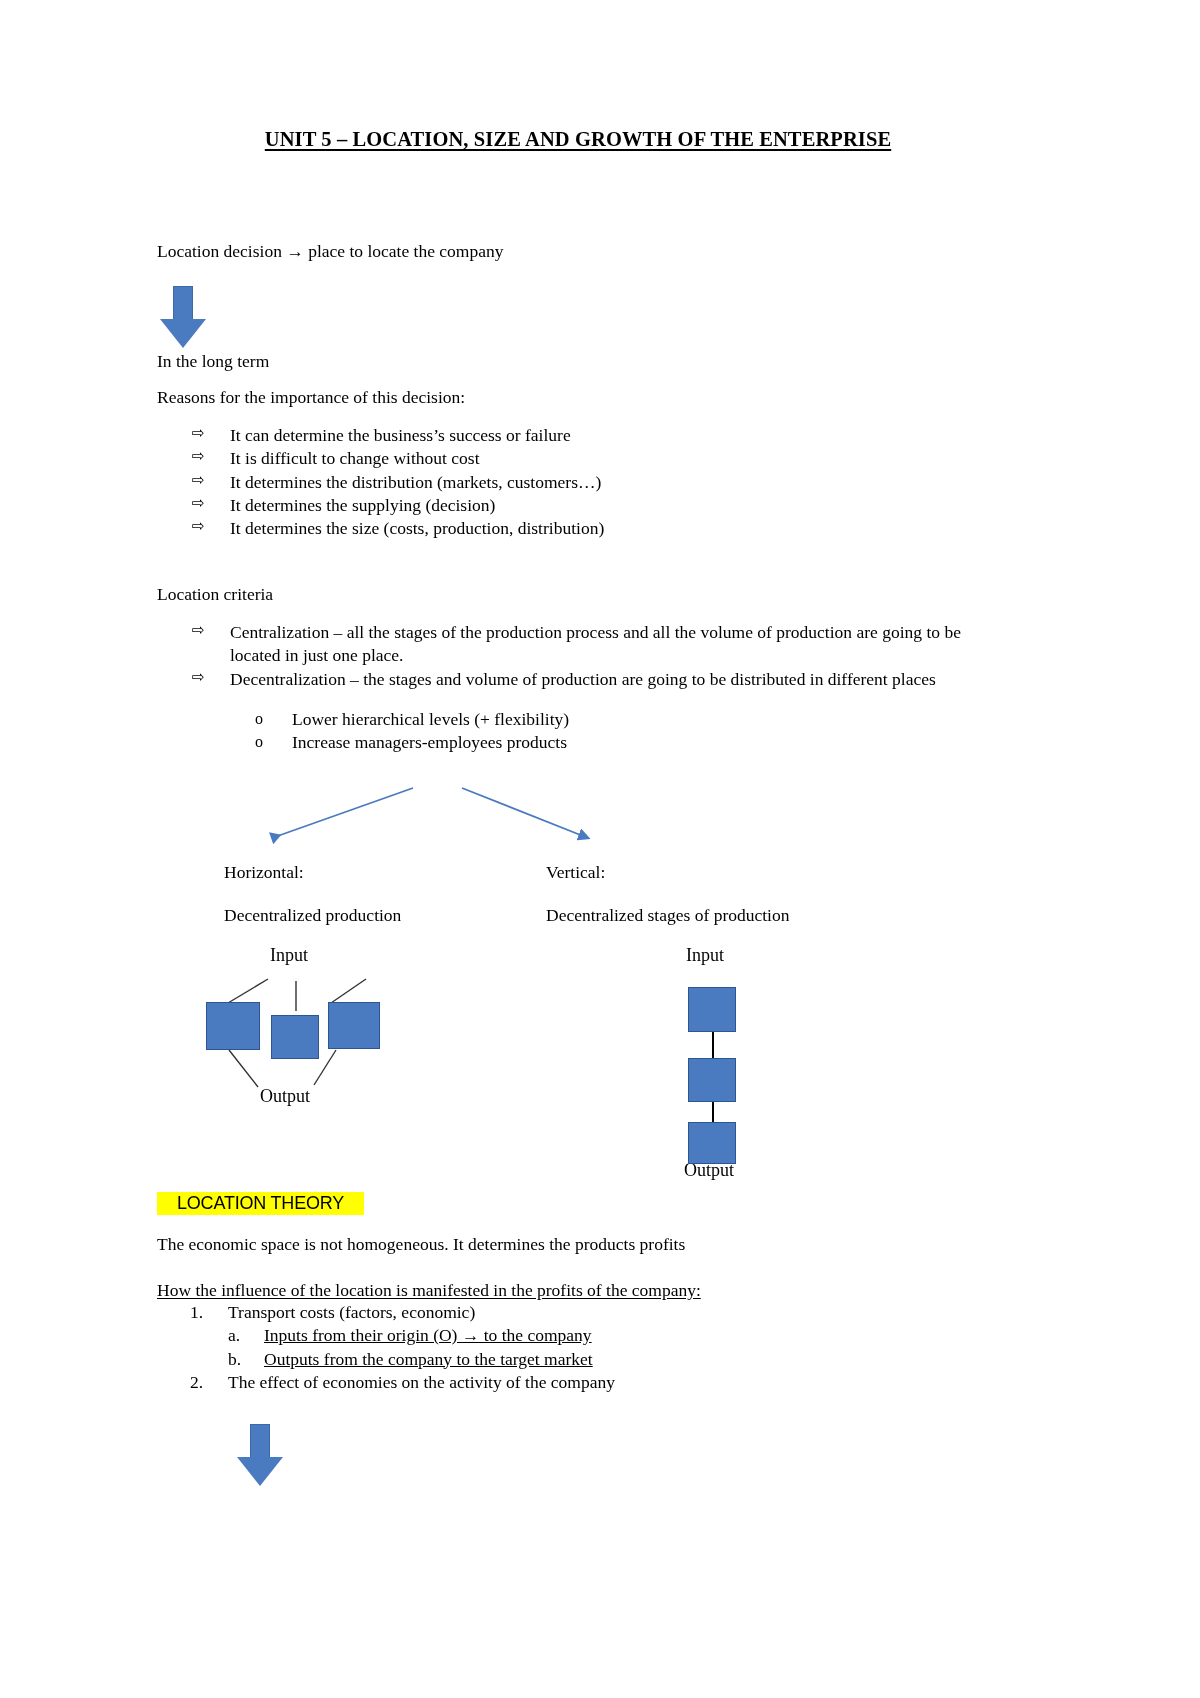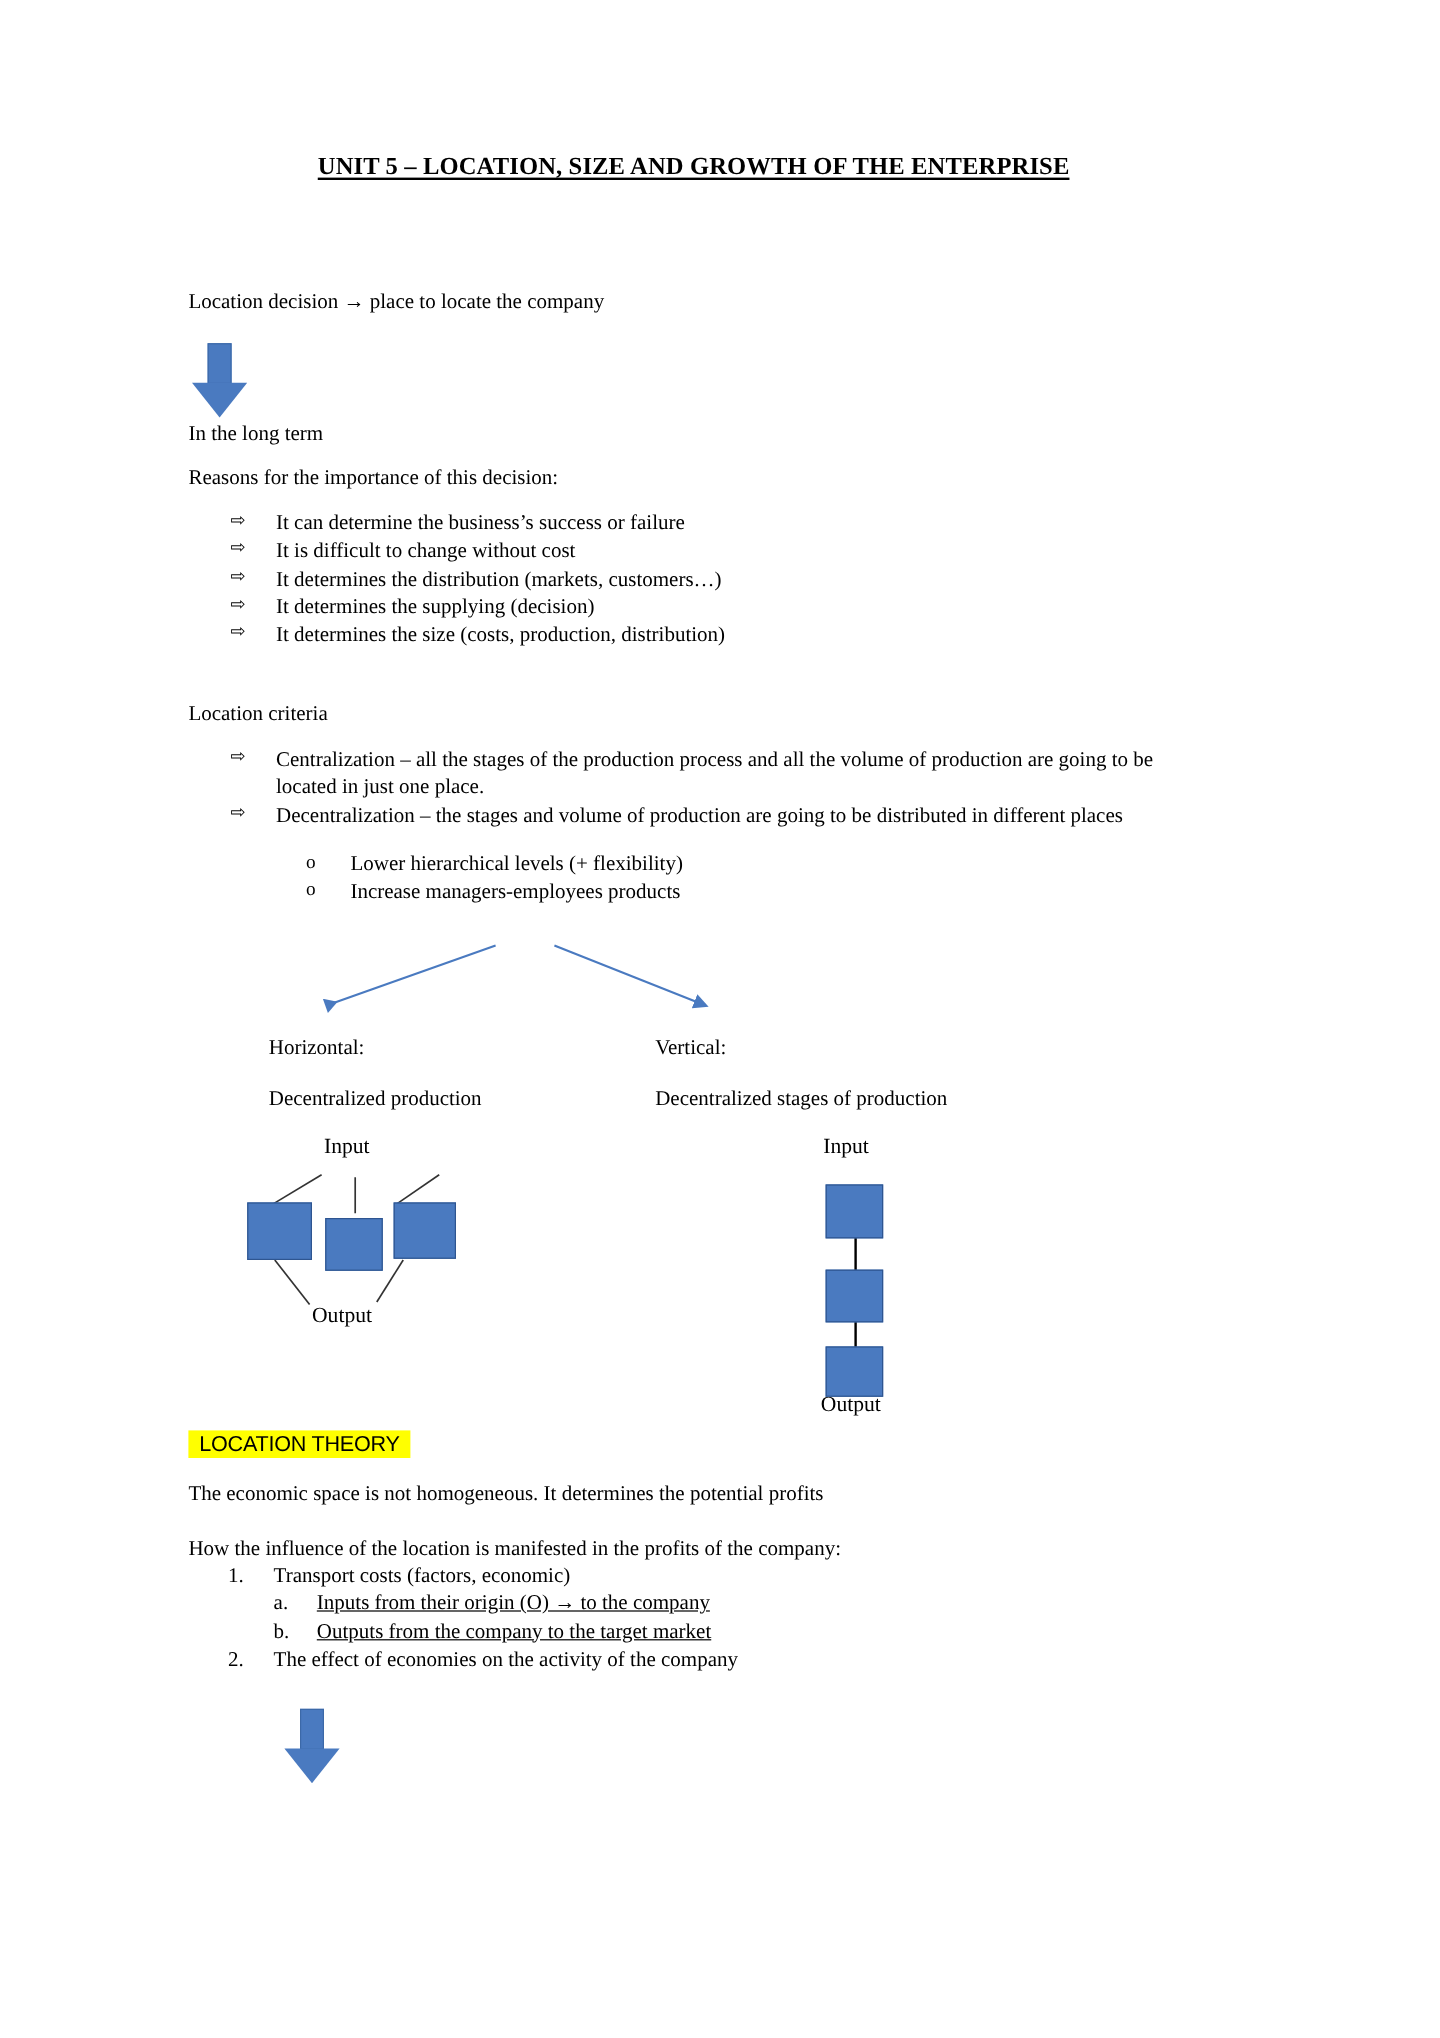--- a/index.html
+++ b/index.html
@@ -158,27 +158,28 @@
     background: #000000;
   }
 
   
   .highlight-head {
     position: absolute;
     left: 157px;
     top: 1192px;
     font-size: 18px;
     background: #FFFF00;
-    padding: 1px 9px;
+    padding: 1px 20px;
     font-family: "Liberation Sans", sans-serif;
     letter-spacing: -0.2px;
   }
   .p-econspace { top: 1234px; }
   .p-howinfl {
     top: 1280px;
+    text-decoration: underline;
     text-underline-offset: 2px;
   }
 
   
   .numlist {
     position: absolute;
     left: 190px;
     top: 1301px;
     font-size: 17.5px;
     line-height: 1.33;
@@ -297,21 +298,21 @@
     <div class="io-label" style="left:14px; top:215px;">Output</div>
     <div class="conn" style="left:42px; top:86px; width:1.5px; height:28px;"></div>
     <div class="conn" style="left:42px; top:146px; width:1.5px; height:32px;"></div>
     <div class="sq" style="left:18px; top:42px; width:48px; height:45px;"></div>
     <div class="sq" style="left:18px; top:113px; width:48px; height:44px;"></div>
     <div class="sq" style="left:18px; top:177px; width:48px; height:42px;"></div>
   </div>
 
   <div class="highlight-head">LOCATION THEORY</div>
 
-  <div class="para p-econspace">The economic space is not homogeneous. It determines the potential profits</div>
+  <div class="para p-econspace">The economic space is not homogeneous. It determines the products profits</div>
   <div class="para p-howinfl">How the influence of the location is manifested in the profits of the company:</div>
 
   <div class="numlist">
     <div class="nl-row">
       <span class="nl-marker">1.</span>
       <span class="nl-text">Transport costs (factors, economic)</span>
     </div>
     <div class="sublist">
       <div class="sl-row">
         <span class="sl-marker">a.</span>

